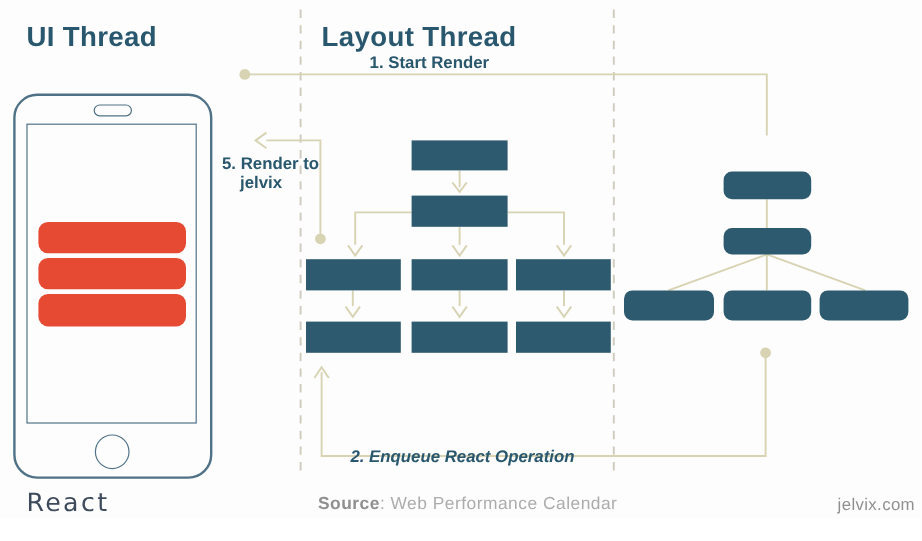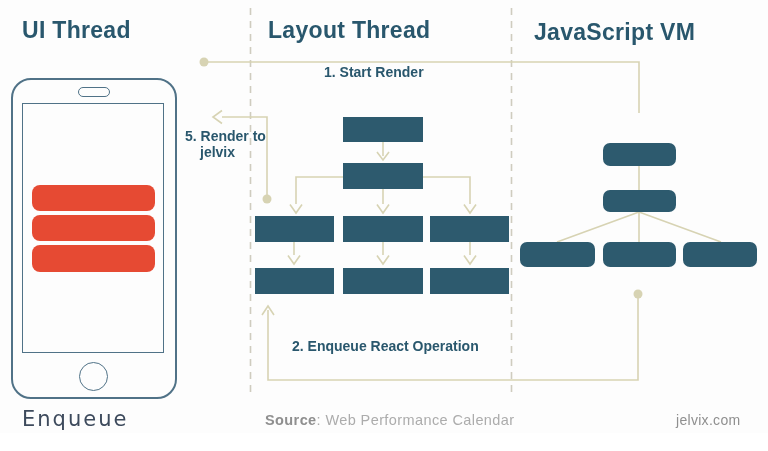--- a/index.html
+++ b/index.html
@@ -32,21 +32,21 @@
     border:1.5px solid var(--phone);}
   .content-bar{position:absolute;left:32px;width:123px;height:26px;border-radius:8px;
     background:var(--red);}
   .phone-home{position:absolute;left:79px;top:362px;width:27px;height:27px;
     border:1.5px solid var(--phone);border-radius:50%;}
   
   .brand{position:absolute;left:22px;top:407px;font-size:21px;color:#3d4a5c;
     letter-spacing:2px;font-family:"DejaVu Sans",sans-serif;}
   .source-line{position:absolute;left:265px;top:412px;font-size:14.5px;color:var(--gray-rest);letter-spacing:.4px;text-align:center;}
   .source-line b{color:var(--gray-label);font-weight:700;}
-  .website{position:absolute;left:676px;top:412px;font-size:14px;color:var(--gray-label);letter-spacing:.3px;}
+  .website{position:absolute;left:698px;top:412px;font-size:14px;color:var(--gray-label);letter-spacing:.3px;}
   .footer-strip{position:absolute;left:0;top:439px;width:768px;height:12px;
     background:var(--strip);border-top:1px solid #e3e3e3;}
 </style>
 </head>
 <body>
 
 <div class="canvas">
 
   <svg class="overlay" width="768" height="451" viewBox="0 0 768 451">
 
@@ -80,21 +80,20 @@
     <path class="cline" d="M639,166 V190"></path>
     <path class="cline" d="M639,212 L557,242 M639,212 V242 M639,212 L721,242"></path>
 
     <circle class="cdot" cx="638" cy="294" r="4.5"></circle>
     <path class="cline" d="M638,298 V380 H268 V310"></path>
     <path class="cline" d="M262,315 L268,306 L274,315"></path>
   </svg>
 
   <div class="lane-title" style="left:22px;top:17px;">UI Thread</div>
   <div class="lane-title" style="left:268px;top:17px;">Layout Thread</div>
-  <div class="lane-title" style="left:534px;top:19px;">JavaScript VM</div>
 
   <div class="phone-outer"></div>
   <div class="phone-speaker"></div>
   <div class="phone-screen"></div>
   <div class="content-bar" style="top:185px;"></div>
   <div class="content-bar" style="top:215px;"></div>
   <div class="content-bar" style="top:245px;height:27px;"></div>
   <div class="phone-home"></div>
 
   <div class="box" style="left:343px;top:117px;width:80px;height:25px;"></div>
@@ -105,28 +104,28 @@
   <div class="box" style="left:255px;top:268px;width:79px;height:26px;"></div>
   <div class="box" style="left:343px;top:268px;width:80px;height:26px;"></div>
   <div class="box" style="left:430px;top:268px;width:79px;height:26px;"></div>
 
   <div class="box rbox" style="left:603px;top:143px;width:73px;height:23px;"></div>
   <div class="box rbox" style="left:603px;top:190px;width:73px;height:22px;"></div>
   <div class="box rbox" style="left:520px;top:242px;width:75px;height:25px;"></div>
   <div class="box rbox" style="left:603px;top:242px;width:73px;height:25px;"></div>
   <div class="box rbox" style="left:683px;top:242px;width:74px;height:25px;"></div>
 
-  <div class="step-label" style="left:324px;top:44px;margin-top:20px;">1. Start Render</div>
+  <div class="step-label" style="left:308px;top:44px;">1. Start Render</div>
 
 
   <div class="step-label" style="left:185px;top:128px;">
     <span>5. Render to</span>
     <span class="indent">jelvix</span>
   </div>
 
-  <div class="step-label" style="left:292px;top:338px;">2. Enqueue React Operation</div>
+  <div class="step-label" style="left:292px;top:372px;font-style:italic;">2. Enqueue React Operation</div>
 
-  <div class="brand">Enqueue</div>
+  <div class="brand">React</div>
   <div class="source-line"><b>Source</b><span>: Web Performance Calendar</span></div>
   <div class="website">jelvix.com</div>
   <div class="footer-strip"></div>
 
 </div>
 
 </body></html>

